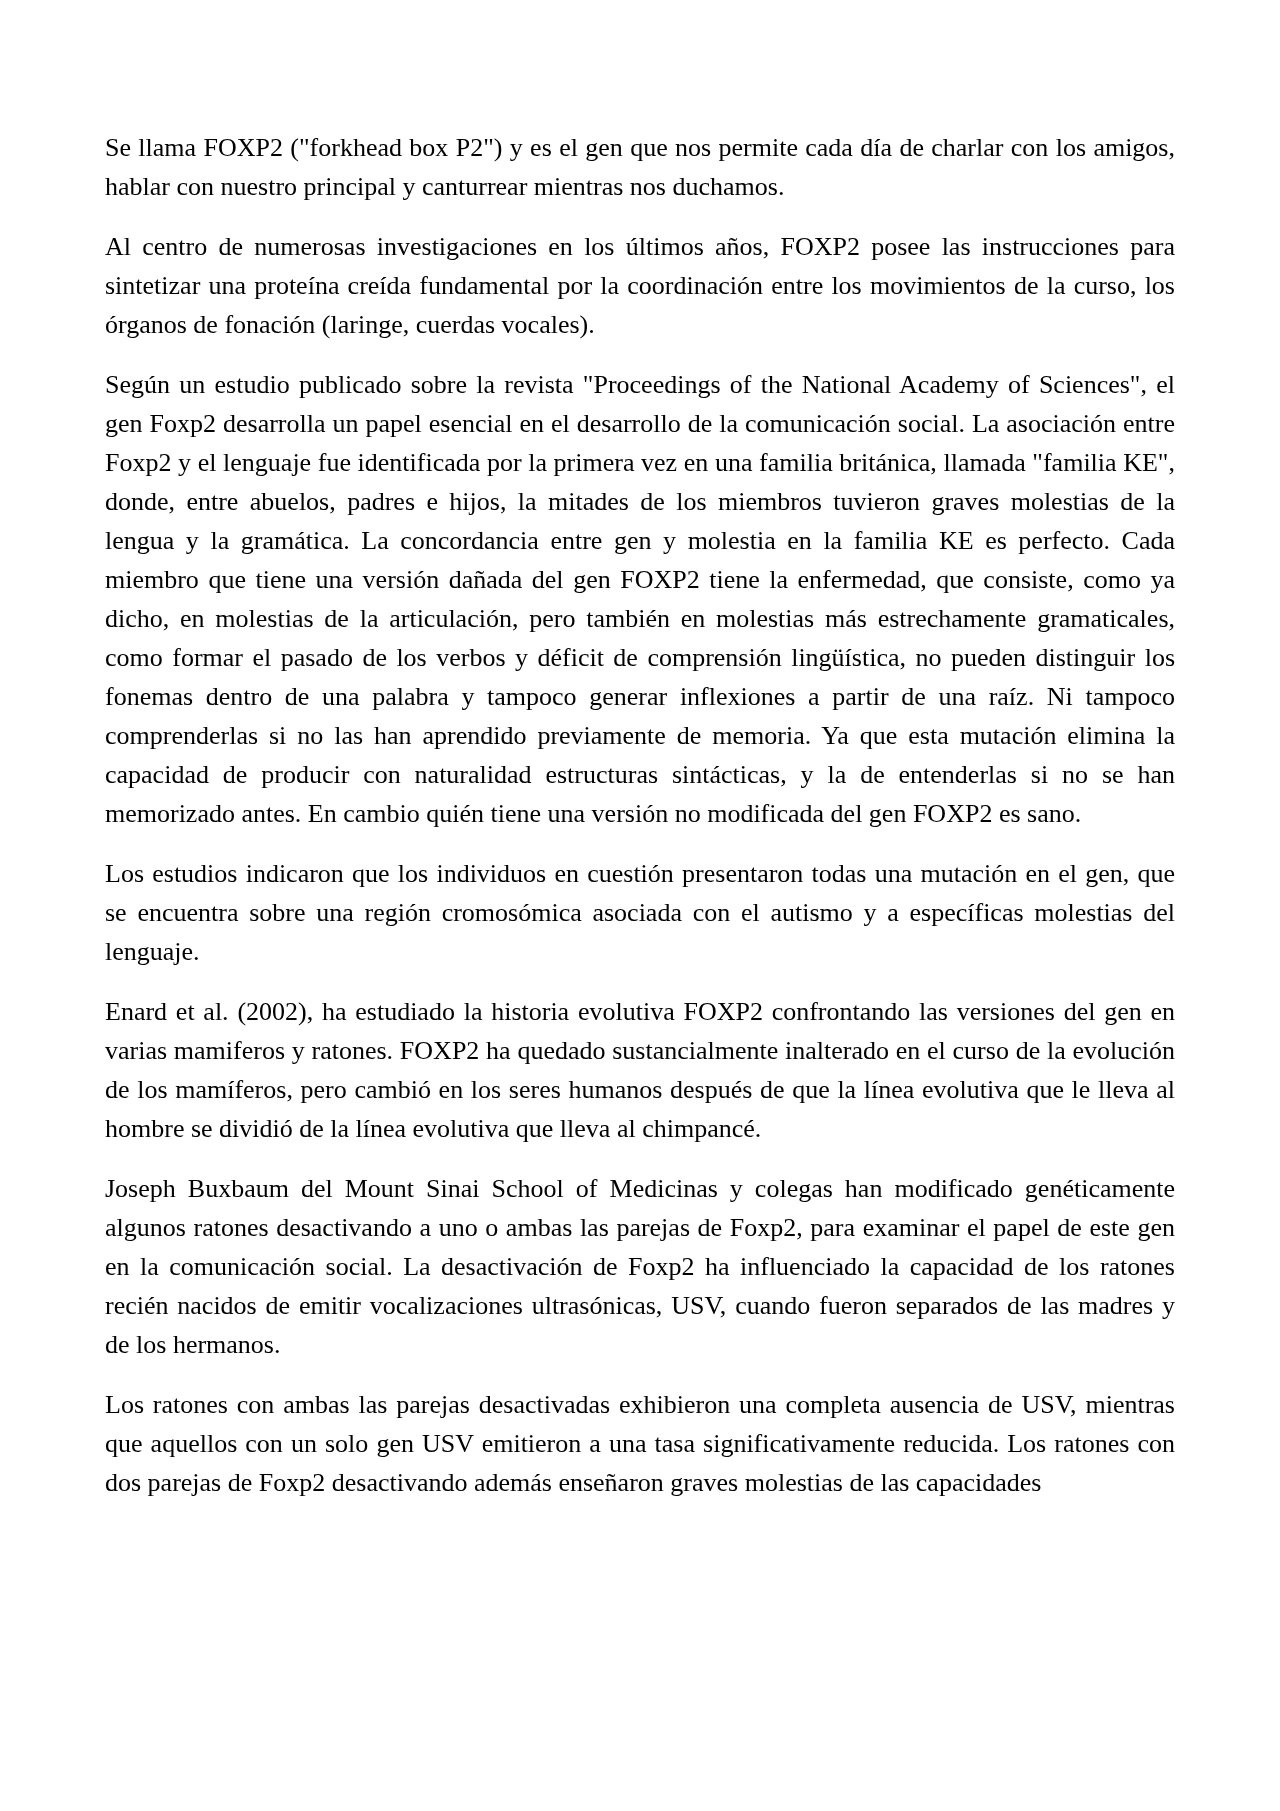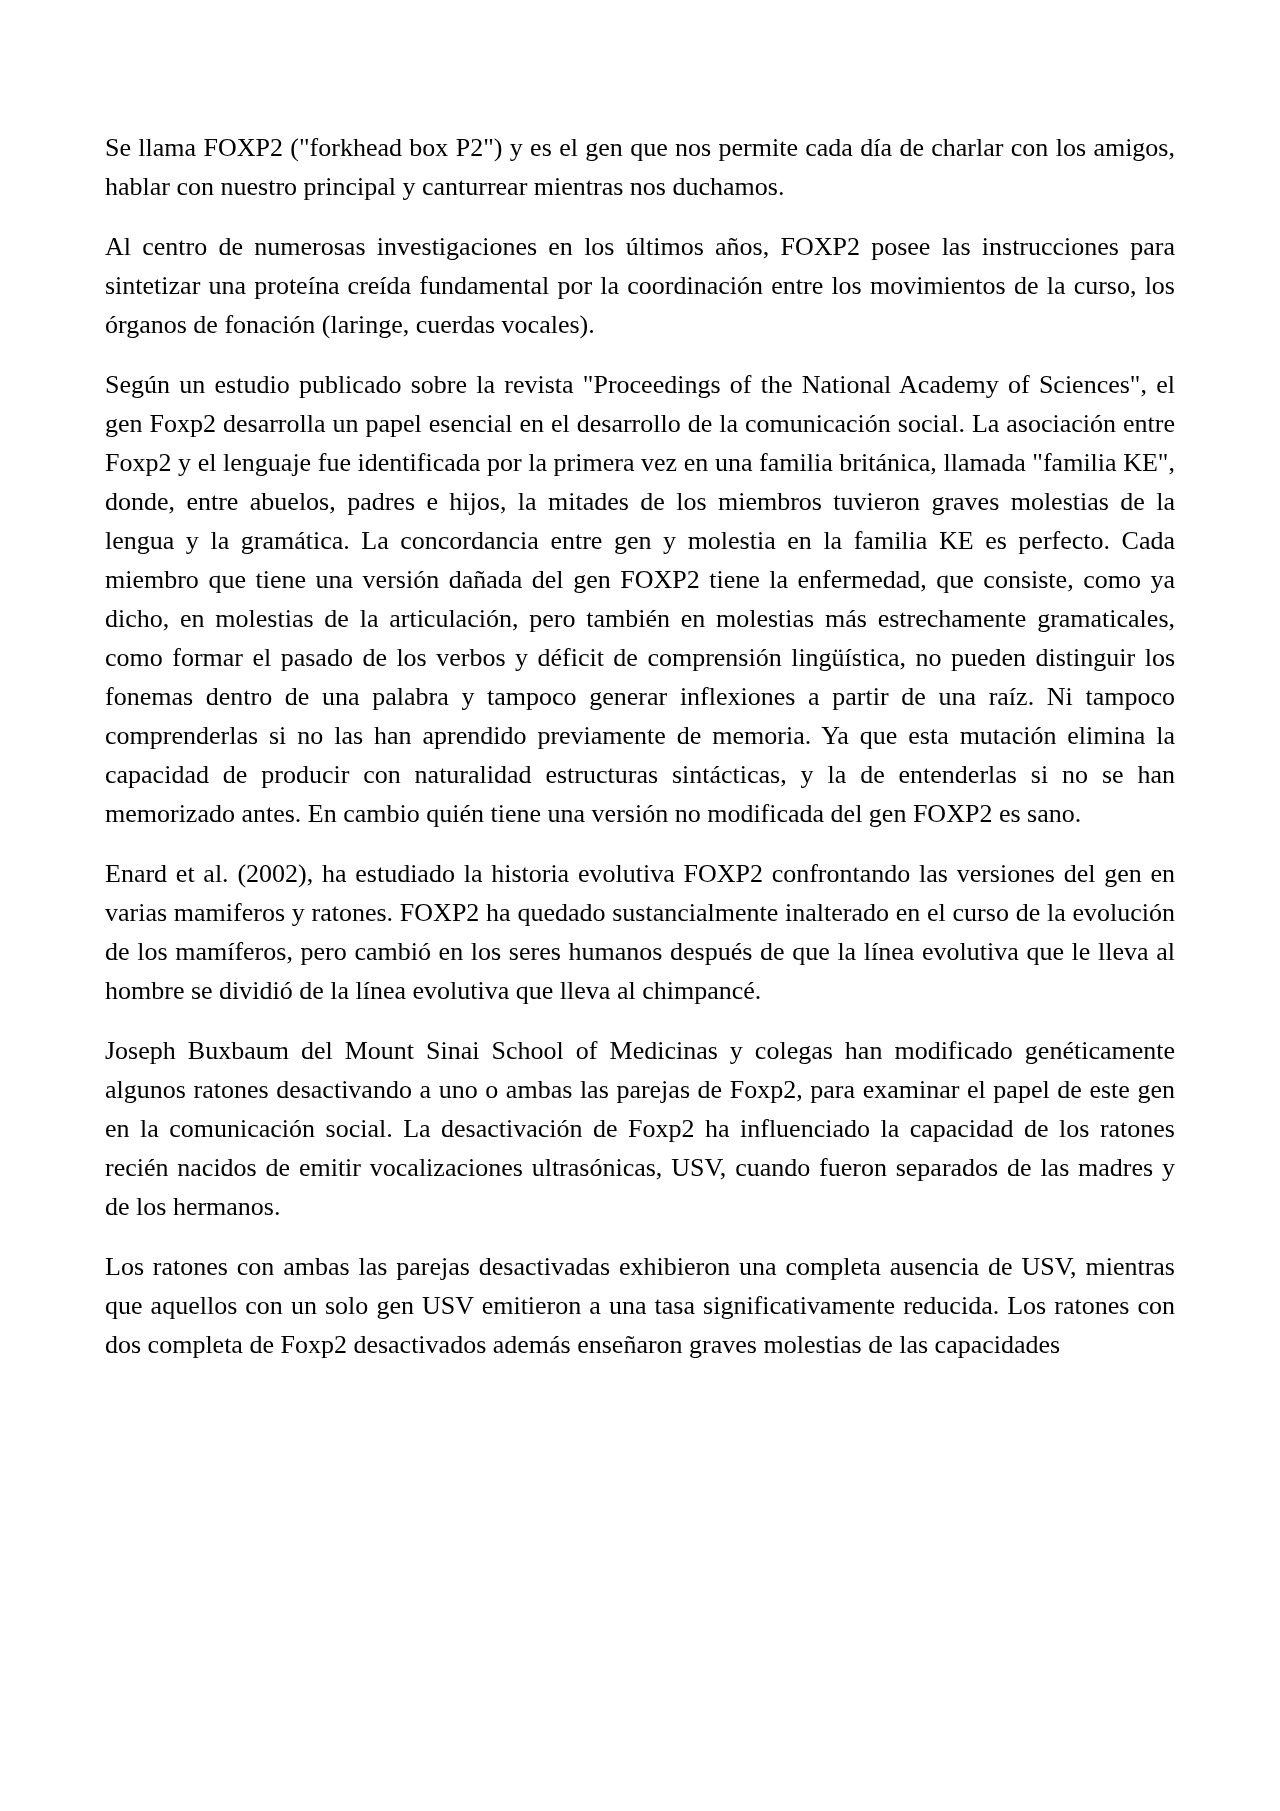--- a/index.html
+++ b/index.html
@@ -28,17 +28,18 @@
   }
 </style>
 </head>
 <body>
 
 <div class="page">
   <div class="doc-body">
     <p>Se llama FOXP2 ("forkhead box P2") y es el gen que nos permite cada día de charlar con los amigos, hablar con nuestro principal y canturrear mientras nos duchamos.</p>
     <p>Al centro de numerosas investigaciones en los últimos años, FOXP2 posee las instrucciones para sintetizar una proteína creída fundamental por la coordinación entre los movimientos de la curso, los órganos de fonación (laringe, cuerdas vocales).</p>
     <p>Según un estudio publicado sobre la revista "Proceedings of the National Academy of Sciences", el gen Foxp2 desarrolla un papel esencial en el desarrollo de la comunicación social. La asociación entre Foxp2 y el lenguaje fue identificada por la primera vez en una familia británica, llamada "familia KE", donde, entre abuelos, padres e hijos, la mitades de los miembros tuvieron graves molestias de la lengua y la gramática. La concordancia entre gen y molestia en la familia KE es perfecto. Cada miembro que tiene una versión dañada del gen FOXP2 tiene la enfermedad, que consiste, como ya dicho, en molestias de la articulación, pero también en molestias más estrechamente gramaticales, como formar el pasado de los verbos y déficit de comprensión lingüística, no pueden distinguir los fonemas dentro de una palabra y tampoco generar inflexiones a partir de una raíz. Ni tampoco comprenderlas si no las han aprendido previamente de memoria. Ya que esta mutación elimina la capacidad de producir con naturalidad estructuras sintácticas, y la de entenderlas si no se han memorizado antes. En cambio quién tiene una versión no modificada del gen FOXP2 es sano.</p>
+    <p>Los estudios indicaron que los individuos en cuestión presentaron todas una mutación en el gen, que se encuentra sobre una región cromosómica asociada con el autismo y a específicas molestias del lenguaje.</p>
     <p>Enard et al. (2002), ha estudiado la historia evolutiva FOXP2 confrontando las versiones del gen en varias mamiferos y ratones. FOXP2 ha quedado sustancialmente inalterado en el curso de la evolución de los mamíferos, pero cambió en los seres humanos después de que la línea evolutiva que le lleva al hombre se dividió de la línea evolutiva que lleva al chimpancé.</p>
     <p>Joseph Buxbaum del Mount Sinai School of Medicinas y colegas han modificado genéticamente algunos ratones desactivando a uno o ambas las parejas de Foxp2, para examinar el papel de este gen en la comunicación social. La desactivación de Foxp2 ha influenciado la capacidad de los ratones recién nacidos de emitir vocalizaciones ultrasónicas, USV, cuando fueron separados de las madres y de los hermanos.</p>
-    <p>Los ratones con ambas las parejas desactivadas exhibieron una completa ausencia de USV, mientras que aquellos con un solo gen USV emitieron a una tasa significativamente reducida. Los ratones con dos completa de Foxp2 desactivados además enseñaron graves molestias de las capacidades</p>
+    <p>Los ratones con ambas las parejas desactivadas exhibieron una completa ausencia de USV, mientras que aquellos con un solo gen USV emitieron a una tasa significativamente reducida. Los ratones con dos parejas de Foxp2 desactivando además enseñaron graves molestias de las capacidades</p>
   </div>
 </div>
 
 </body></html>

